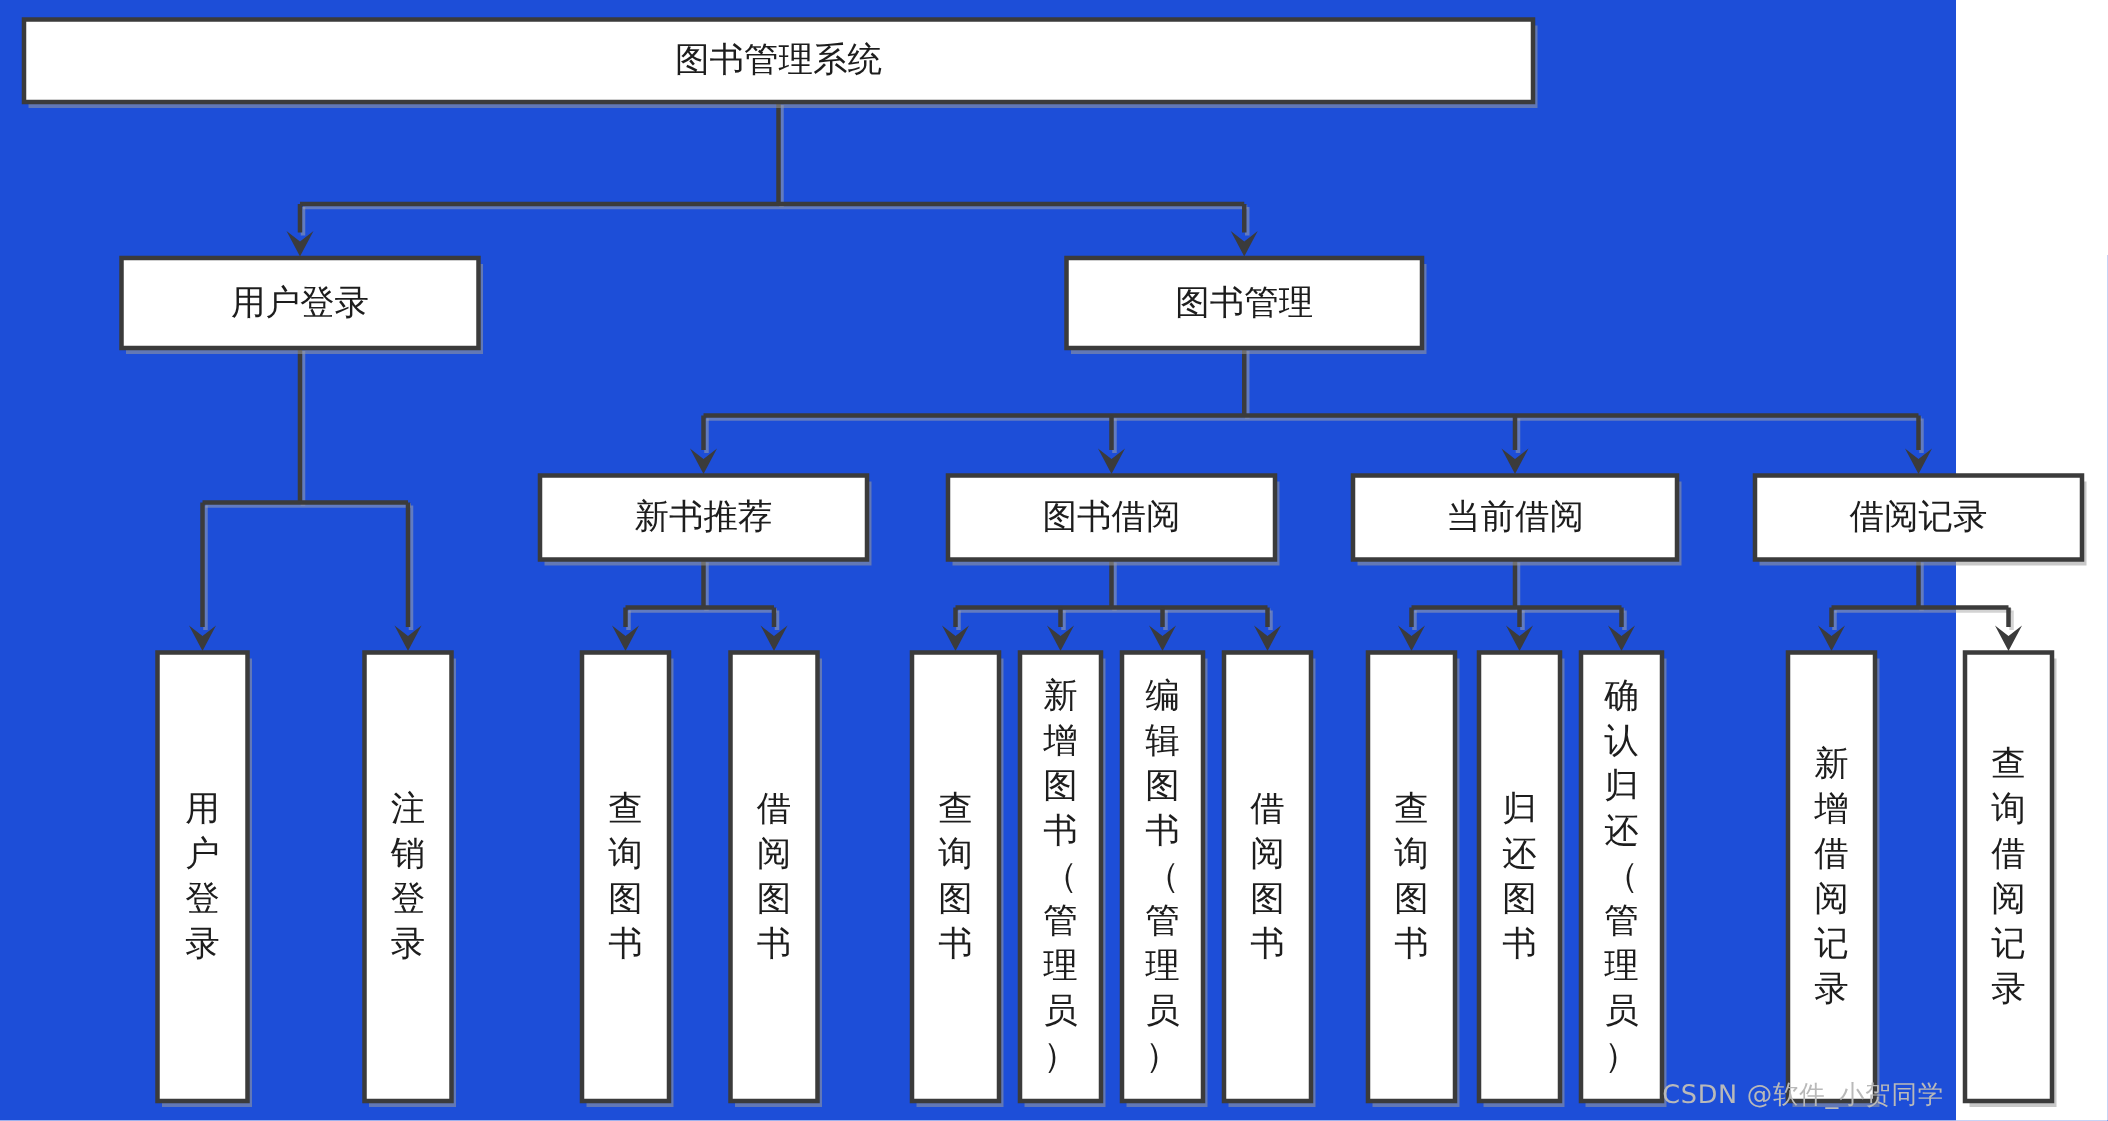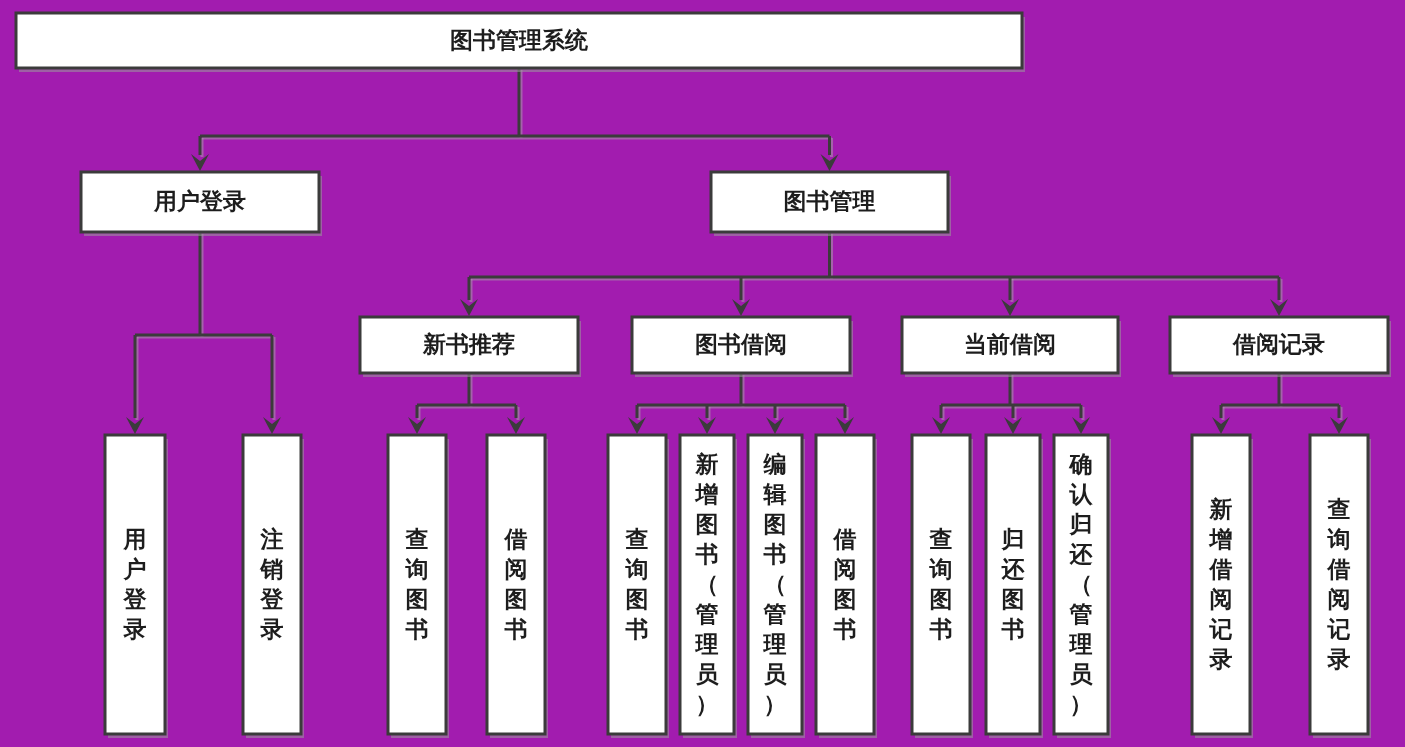--- a/index.html
+++ b/index.html
@@ -1,20 +1,20 @@
 <!DOCTYPE html>
 <html><head>
 <meta charset="utf-8">
 <style>
   html,body{margin:0;padding:0;background:#ffffff;}
   body{
     font-family:"Liberation Sans","DejaVu Sans",sans-serif;
     width:1405px;height:747px;overflow:hidden;
   }
-  #stage{position:relative;width:1405px;height:747px;background:#a21caf;font-weight:bold;}
+  #stage{position:relative;width:1304px;height:747px;background:#1d4ed8;}
   svg#diagram{position:absolute;left:0;top:0;width:1405px;height:747px;display:block;}
   .node-rect{fill:#ffffff;stroke:#3b3b3b;stroke-width:3;}
   .node-shadow{fill:#9a9a9a;opacity:.55;}
   .conn{stroke:#3b3b3b;stroke-width:3;fill:none;stroke-linecap:butt;}
   .conn-shadow{stroke:#a8a8a8;stroke-width:3;fill:none;opacity:.5;}
   .arrow-head{fill:#3b3b3b;}
   .lbl{
     font-family:"Liberation Sans","DejaVu Sans",sans-serif;
     fill:#1d1d1d;font-size:23px;text-anchor:middle;dominant-baseline:middle;
   }
@@ -225,13 +225,14 @@
           <text x="1221" y="516.5" class="lbl-v"><tspan x="1221" dy="0">新</tspan><tspan x="1221" dy="30">增</tspan><tspan x="1221" dy="30">借</tspan><tspan x="1221" dy="30">阅</tspan><tspan x="1221" dy="30">记</tspan><tspan x="1221" dy="30">录</tspan></text>
         </g>
         <g>
           <rect x="1313" y="439" width="58" height="299" class="node-shadow"></rect>
           <rect x="1310" y="435" width="58" height="299" class="node-rect"></rect>
           <text x="1339" y="516.5" class="lbl-v"><tspan x="1339" dy="0">查</tspan><tspan x="1339" dy="30">询</tspan><tspan x="1339" dy="30">借</tspan><tspan x="1339" dy="30">阅</tspan><tspan x="1339" dy="30">记</tspan><tspan x="1339" dy="30">录</tspan></text>
         </g>
       </g>
   </svg>
 
+  <div class="watermark">CSDN @软件_小贺同学</div>
 </div>
 
 </body></html>

